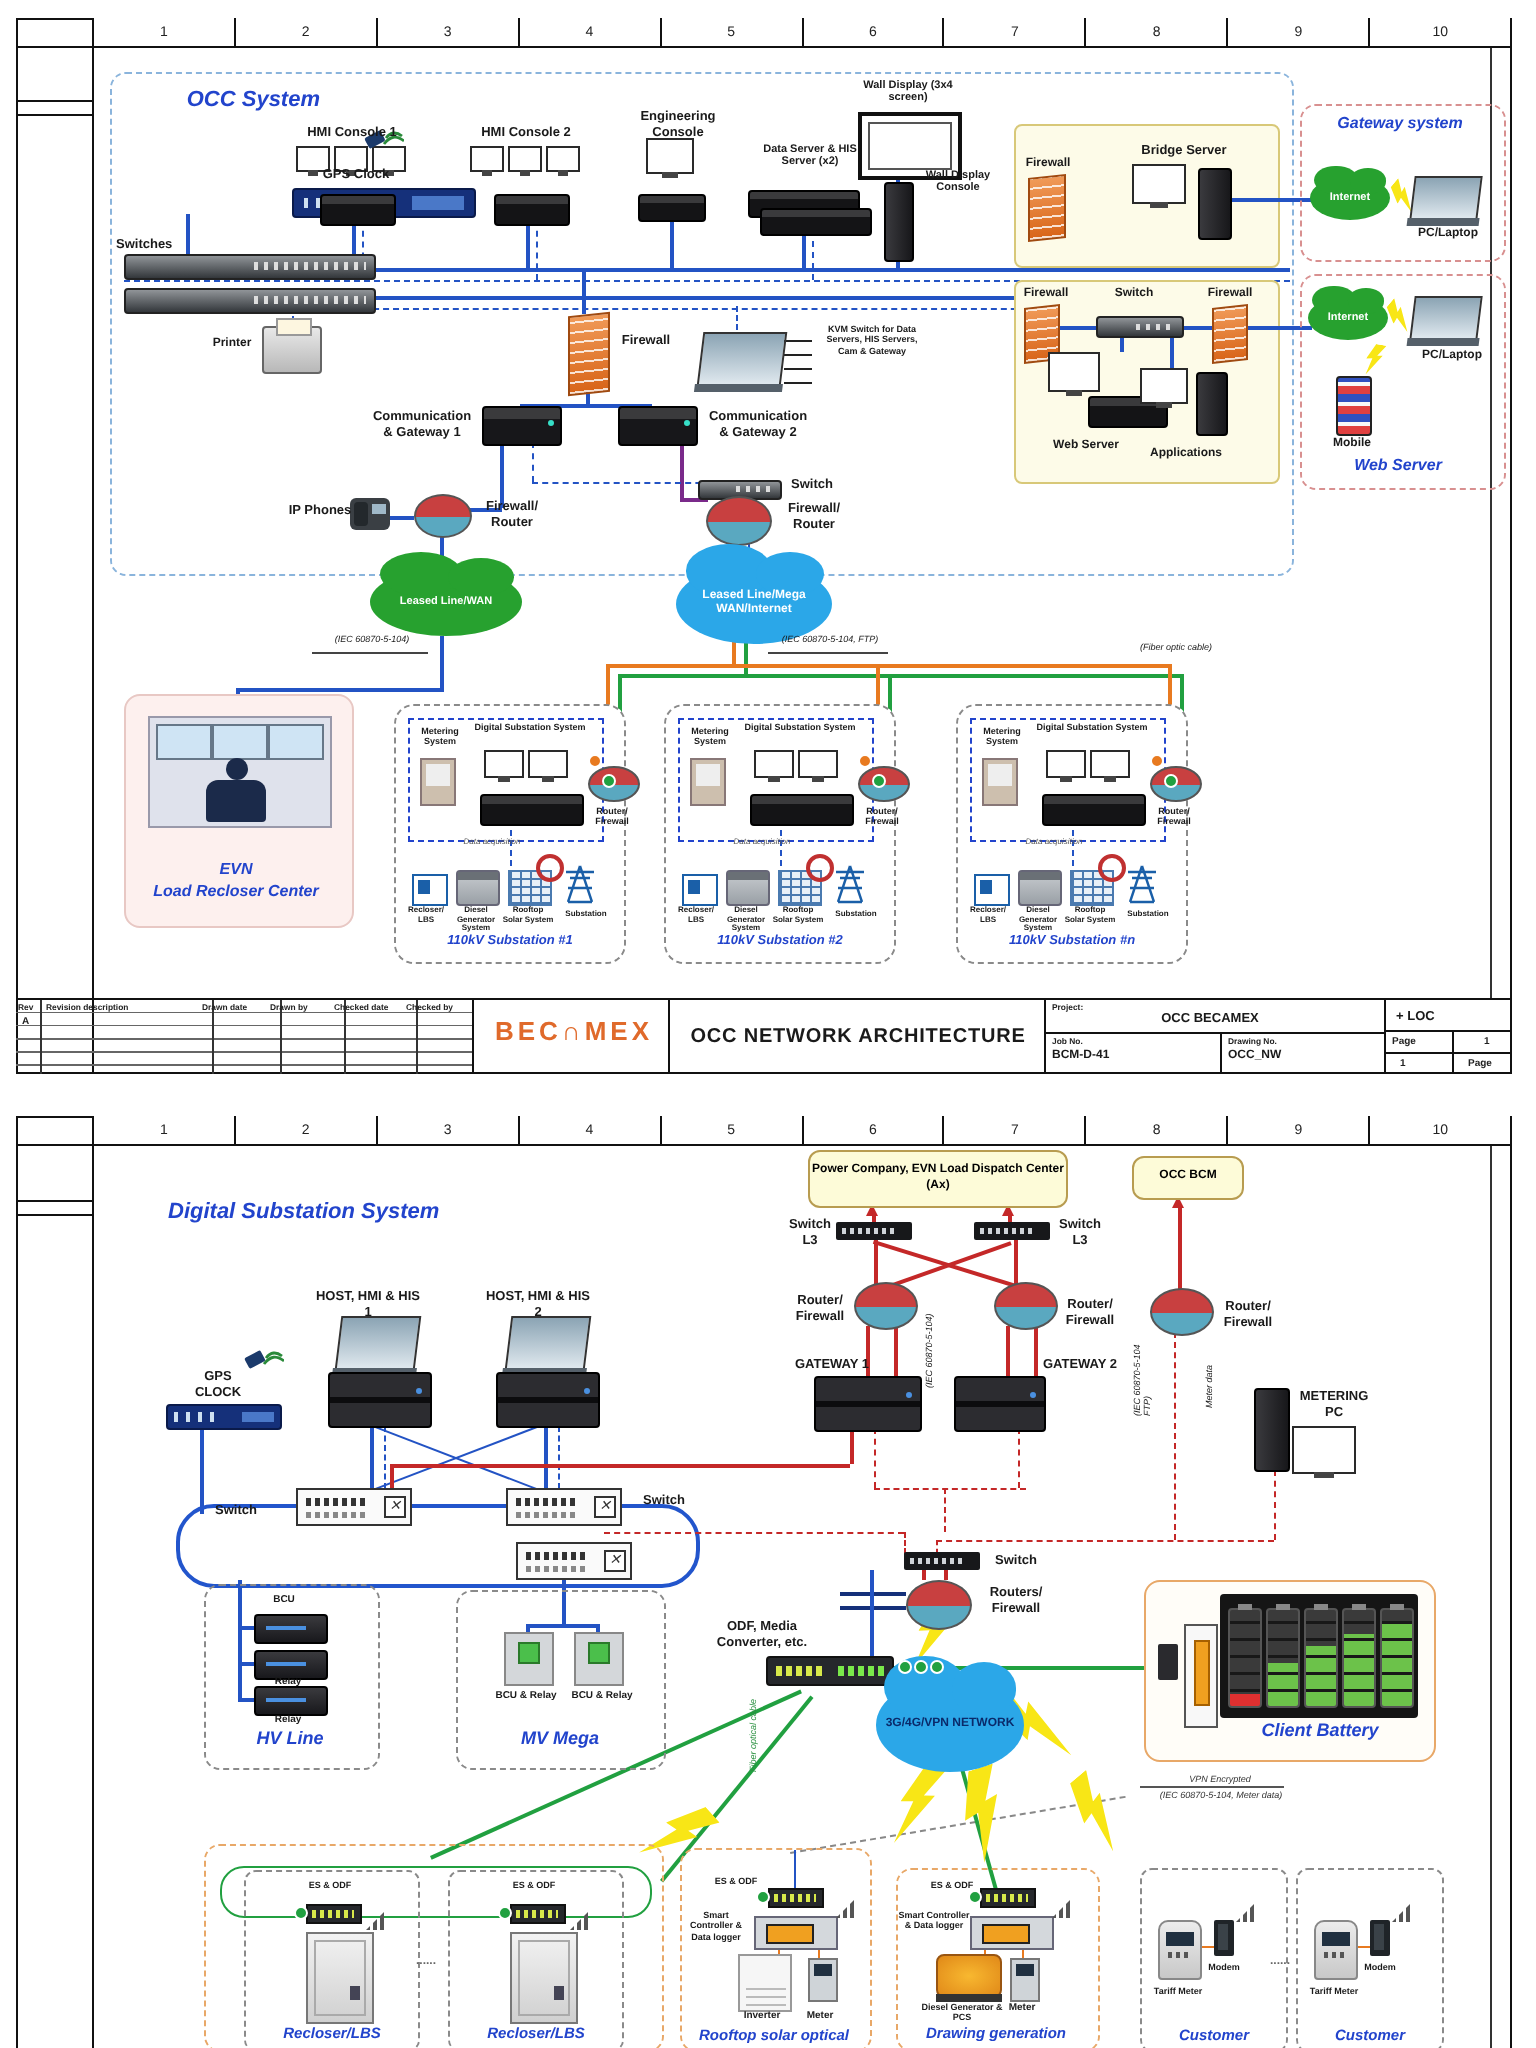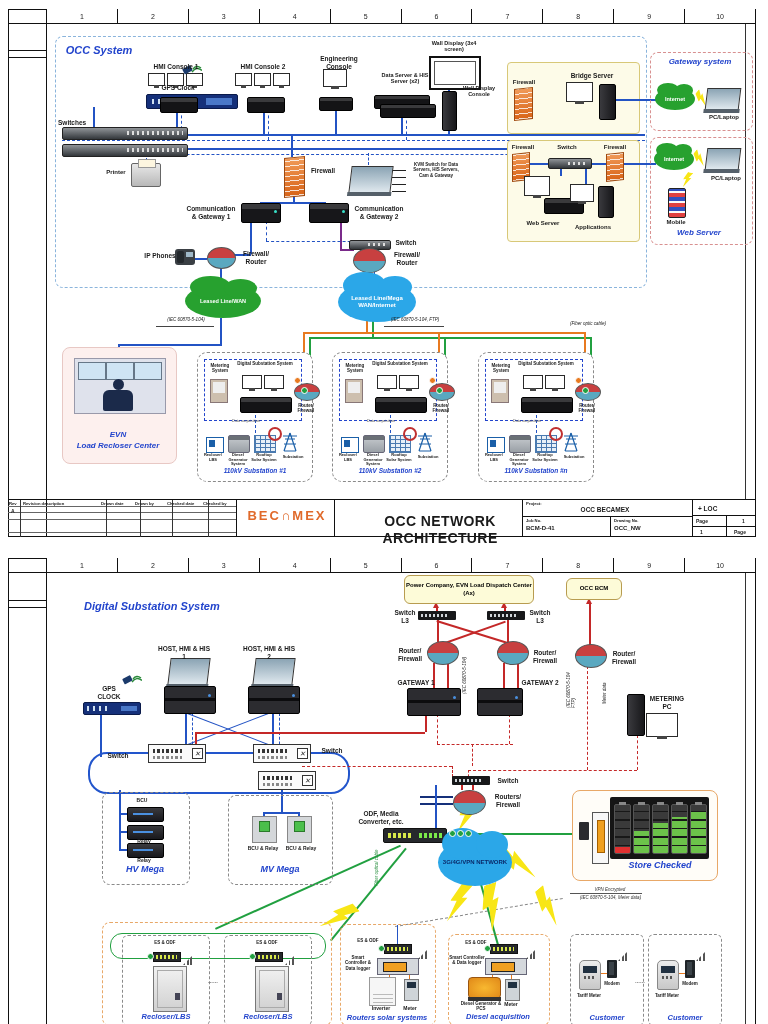--- a/index.html
+++ b/index.html
@@ -148,21 +148,21 @@
       <div class="rcell">4</div>
       <div class="rcell">5</div>
       <div class="rcell">6</div>
       <div class="rcell">7</div>
       <div class="rcell">8</div>
       <div class="rcell">9</div>
       <div class="rcell">10</div>
     </div>
 
 <div style="position:absolute;left:55px;top:36px;width:590px;height:250px;border:1px dashed #8ab4dc;border-radius:8px;z-index:0"></div>
-<div class="lbl blu t11" style="left:54px;top:44px;width:90px;text-align:center">OCC System</div>
+<div class="lbl blu t11" style="left:70px;top:44px;width:90px;text-align:right">OCC System</div>
 
 <svg style="left:180px;top:60px;width:22px;height:18px" viewBox="0 0 22 18">
       <g stroke="#2a8a3a" fill="none" stroke-width="1.4">
         <path d="M13 9 q3.5 -4.5 8 -1"></path>
         <path d="M12 12 q4.5 -6 10 -1.5"></path>
       </g>
       <rect x="3" y="7" width="9" height="6" rx="1" fill="#1b3a6b" transform="rotate(-28 7 10)"></rect>
     </svg>
 <div class="lbl t65" style="left:146px;top:84px;width:64px">GPS Clock</div>
 <i class="gpsbar" style="left:146px;top:94px;width:90px;height:13px"></i>
@@ -418,21 +418,21 @@
 <div class="revtbl"></div>
 <span class="hdr" style="left:9px;top:501px">Rev</span>
 <span class="hdr" style="left:23px;top:501px">Revision description</span>
 <span class="hdr" style="left:101px;top:501px">Drawn date</span>
 <span class="hdr" style="left:135px;top:501px">Drawn by</span>
 <span class="hdr" style="left:167px;top:501px">Checked date</span>
 <span class="hdr" style="left:203px;top:501px">Checked by</span>
 <span class="hdr" style="left:11px;top:508px;font-size:5px">A</span>
 <div class="lbl" style="left:243px;top:508px;width:88px;font-size:13px;color:#e06a2b;letter-spacing:2px;font-weight:bold">BEC∩MEX</div>
 <i class="v" style="left:334px;top:499px;height:38px;width:1.4px;background:#111;z-index:4"></i>
-<div class="lbl" style="left:349px;top:513px;width:182px;font-size:14px;letter-spacing:.4px">OCC NETWORK ARCHITECTURE</div>
+<div class="lbl" style="left:338px;top:513px;width:182px;font-size:10px;letter-spacing:.4px">OCC NETWORK ARCHITECTURE</div>
 <i class="v" style="left:522px;top:499px;height:38px;width:1.4px;background:#111;z-index:4"></i>
 <span class="hdr" style="left:526px;top:501px">Project:</span>
 <div class="lbl t65" style="left:540px;top:506px;width:130px">OCC BECAMEX</div>
 <i class="h" style="left:522px;top:516px;width:170px;height:1px;background:#111;z-index:4"></i>
 <i class="v" style="left:610px;top:516px;height:21px;width:1px;background:#111;z-index:4"></i>
 <span class="hdr" style="left:526px;top:518px">Job No.</span>
 <div class="lbl" style="left:526px;top:525px;width:60px;text-align:left">BCM-D-41</div>
 <span class="hdr" style="left:614px;top:518px">Drawing No.</span>
 <div class="lbl" style="left:614px;top:525px;width:60px;text-align:left">OCC_NW</div>
 <i class="v" style="left:692px;top:499px;height:38px;width:1.4px;background:#111;z-index:4"></i>
@@ -543,21 +543,21 @@
 <i class="h" style="left:420px;top:796px;width:33px;background:#15307a"></i>
 <i class="h" style="left:420px;top:803px;width:33px;background:#15307a"></i>
 
 <div class="dash" style="left:102px;top:792px;width:88px;height:93px"></div>
 <div class="lbl t5" style="left:130px;top:798px;width:24px">BCU</div>
 <i class="relay" style="left:127px;top:807px;width:35px;height:13px"></i>
 <i class="relay" style="left:127px;top:825px;width:35px;height:13px"></i>
 <i class="relay" style="left:127px;top:843px;width:35px;height:13px"></i>
 <div class="lbl t5" style="left:133px;top:839px;width:22px">Relay</div>
 <div class="lbl t5" style="left:133px;top:858px;width:22px">Relay</div>
-<div class="lbl blu t9" style="left:110px;top:864px;width:70px">HV Mega</div>
+<div class="lbl blu t9" style="left:110px;top:864px;width:70px">HV Line</div>
 <i class="v" style="left:119px;top:790px;height:60px"></i>
 <i class="h" style="left:119px;top:813px;width:8px"></i>
 <i class="h" style="left:119px;top:831px;width:8px"></i>
 <i class="h" style="left:119px;top:849px;width:8px"></i>
 
 <div class="dash" style="left:228px;top:795px;width:105px;height:90px"></div>
 <i class="bcubox" style="left:252px;top:816px;width:23px;height:25px"></i>
 <i class="bcubox" style="left:287px;top:816px;width:23px;height:25px"></i>
 <div class="lbl t5" style="left:243px;top:846px;width:40px">BCU &amp; Relay</div>
 <div class="lbl t5" style="left:281px;top:846px;width:40px">BCU &amp; Relay</div>
@@ -582,21 +582,21 @@
 
 <div style="position:absolute;left:572px;top:790px;width:144px;height:89px;background:#fffdf8;border:1.2px solid #e8a868;border-radius:8px;z-index:2"></div>
 <i class="msm" style="left:579px;top:822px;width:10px;height:18px"></i>
 <i class="odev" style="left:592px;top:812px;width:15px;height:50px"></i>
 <i class="rack" style="left:610px;top:797px;width:99px;height:62px"></i>
 <i class="bat" style="left:614px;top:804px;width:15px;height:48px;background:linear-gradient(to top,#e03030 0 12%,#3a3a3a 12%)"></i>
 <i class="bat" style="left:633px;top:804px;width:15px;height:48px;background:linear-gradient(to top,#6cc24a 0 45%,#3a3a3a 45%)"></i>
 <i class="bat" style="left:652px;top:804px;width:15px;height:48px;background:linear-gradient(to top,#6cc24a 0 62%,#3a3a3a 62%)"></i>
 <i class="bat" style="left:671px;top:804px;width:15px;height:48px;background:linear-gradient(to top,#6cc24a 0 75%,#3a3a3a 75%)"></i>
 <i class="bat" style="left:690px;top:804px;width:15px;height:48px;background:linear-gradient(to top,#6cc24a 0 85%,#3a3a3a 85%)"></i>
-<div class="lbl blu t9" style="left:610px;top:860px;width:100px">Store Checked</div>
+<div class="lbl blu t9" style="left:610px;top:860px;width:100px">Client Battery</div>
 
 <div class="lbl it t45" style="left:575px;top:887px;width:70px;font-weight:normal;color:#333">VPN Encrypted</div>
 <i class="h" style="left:570px;top:893px;width:72px;height:.8px;background:#555"></i>
 <div class="lbl it t45" style="left:558px;top:895px;width:105px;font-weight:normal;color:#333">(IEC 60870-5-104, Meter data)</div>
 <i class="hd rot" style="left:395px;top:926px;width:170px;transform:rotate(-9.5deg);border-color:#888"></i>
 
 <i class="bolt" style="left:459px;top:800px;width:16px;height:34px;transform:rotate(12deg)"></i>
 <i class="bolt" style="left:508px;top:838px;width:20px;height:46px;transform:rotate(-65deg)"></i>
 <i class="bolt" style="left:450px;top:882px;width:18px;height:42px;transform:rotate(15deg)"></i>
 <i class="bolt" style="left:482px;top:884px;width:22px;height:46px;transform:rotate(-18deg)"></i>
@@ -636,36 +636,36 @@
 <i class="dot" style="left:378px;top:945px;background:#21a040"></i>
 <div class="lbl t45" style="left:341px;top:955px;width:34px">Smart Controller &amp; Data logger</div>
 <i class="ctrl" style="left:377px;top:958px;width:40px;height:15px"></i>
 <i class="ant" style="left:418px;top:950px"></i>
 <i class="v" style="left:389px;top:973px;height:5px;background:#e87a20;width:1.2px"></i>
 <i class="v" style="left:409px;top:973px;height:7px;background:#e87a20;width:1.2px"></i>
 <i class="inv" style="left:369px;top:977px;width:25px;height:27px"></i>
 <div class="lbl t5" style="left:366px;top:1006px;width:30px">Inverter</div>
 <i class="meter" style="left:404px;top:979px;width:13px;height:20px"></i>
 <div class="lbl t5" style="left:399px;top:1006px;width:22px">Meter</div>
-<div class="lbl blu" style="left:342px;top:1014px;width:90px;font-size:7.5px">Routers solar systems</div>
+<div class="lbl blu" style="left:342px;top:1014px;width:90px;font-size:7.5px">Rooftop solar optical</div>
 
 <div style="position:absolute;left:448px;top:934px;width:100px;height:90px;border:1.2px dashed #e8a868;border-radius:8px;z-index:2"></div>
 <div class="lbl t45" style="left:462px;top:940px;width:28px">ES &amp; ODF</div>
 <i class="odfmini" style="left:490px;top:944px;width:26px;height:8px"></i>
 <i class="dot" style="left:484px;top:945px;background:#21a040"></i>
 <div class="lbl t45" style="left:449px;top:955px;width:36px">Smart Controller &amp; Data logger</div>
 <i class="ctrl" style="left:485px;top:958px;width:40px;height:15px"></i>
 <i class="ant" style="left:526px;top:950px"></i>
 <i class="v" style="left:492px;top:973px;height:5px;background:#e87a20;width:1.2px"></i>
 <i class="v" style="left:511px;top:973px;height:7px;background:#e87a20;width:1.2px"></i>
 <i class="gen" style="left:468px;top:977px;width:31px;height:20px"></i>
 <div class="lbl t45" style="left:458px;top:1001px;width:46px">Diesel Generator &amp; PCS</div>
 <i class="meter" style="left:505px;top:979px;width:13px;height:20px"></i>
 <div class="lbl t5" style="left:500px;top:1002px;width:22px">Meter</div>
-<div class="lbl blu" style="left:456px;top:1013px;width:84px;font-size:7.5px">Diesel acquisition</div>
+<div class="lbl blu" style="left:456px;top:1013px;width:84px;font-size:7.5px">Drawing generation</div>
 
 <div id="custs">
       <div class="cbx">
     <i class="tmeter" style="left:8px;top:25px;width:20px;height:28px"></i>
     <div class="lbl t45" style="left:2px;top:58px;width:32px">Tariff Meter</div>
     <i class="h" style="left:28px;top:38px;width:8px;height:1.2px;background:#e87a20"></i>
     <i class="modem" style="left:36px;top:25px;width:10px;height:18px"></i>
     <div class="lbl t45" style="left:30px;top:46px;width:22px">Modem</div>
     <i class="ant" style="left:47px;top:17px"></i>
     <div class="lbl blu" style="left:6px;top:79px;width:60px;font-size:7.5px">Customer</div>

